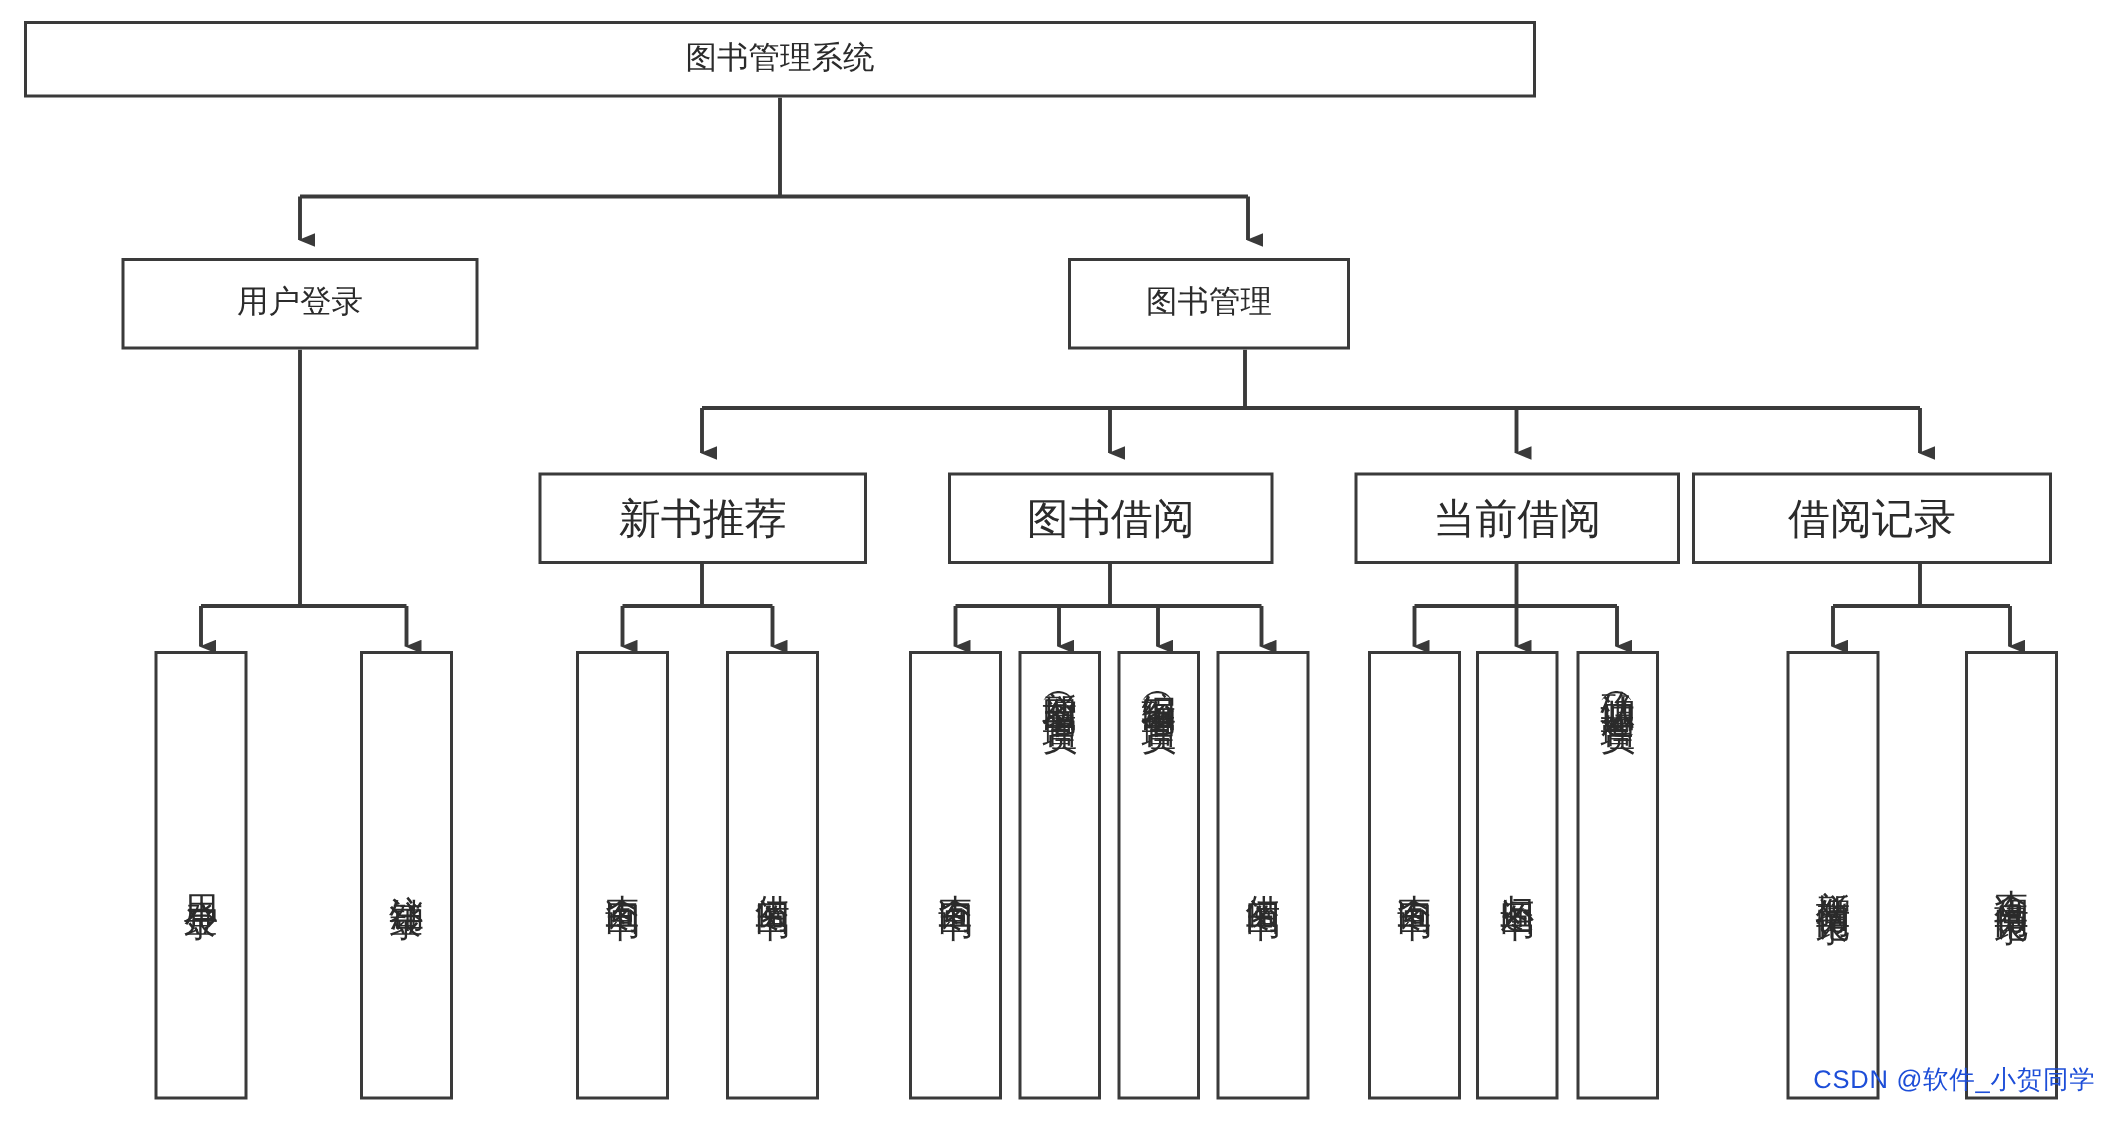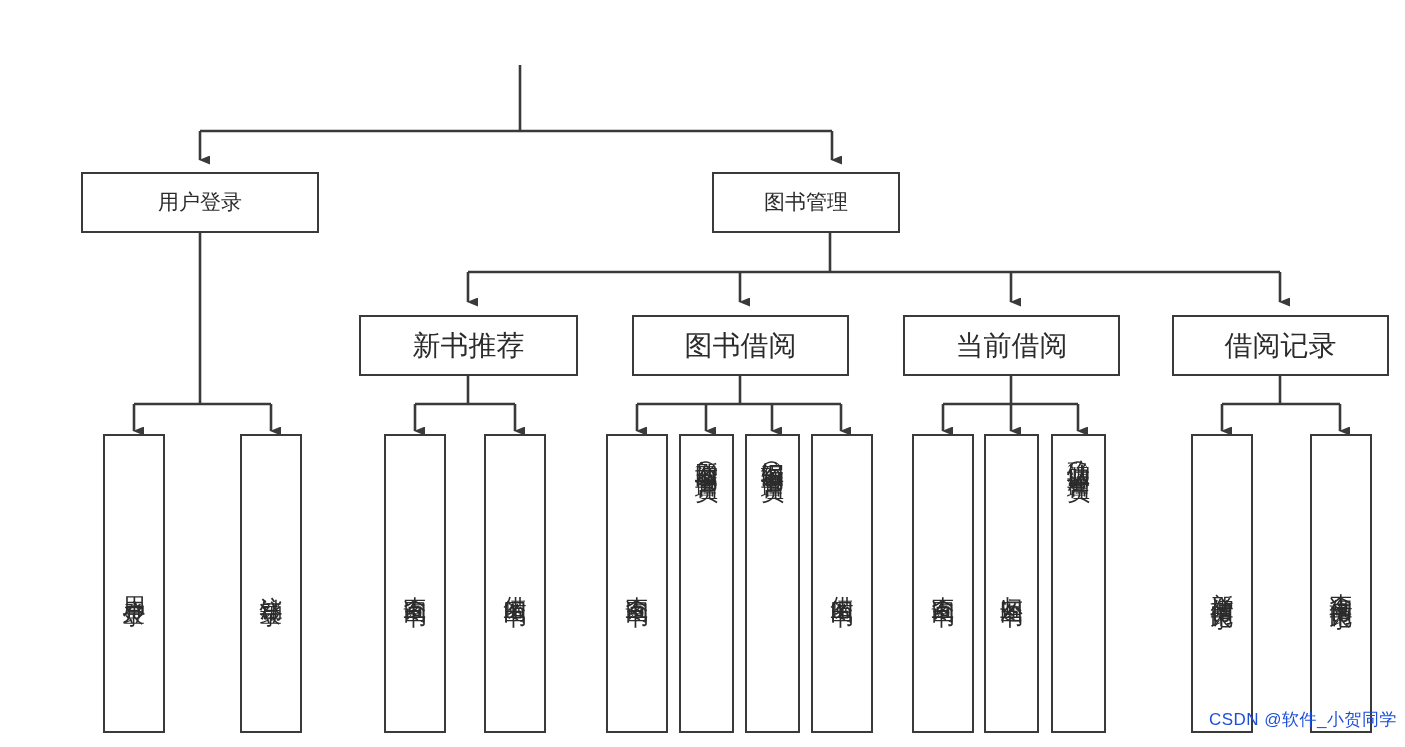--- a/index.html
+++ b/index.html
@@ -117,20 +117,23 @@
       <path d="M1011,404 L1011,431" marker-end="url(#arr)"></path>
       <path d="M1078,404 L1078,431" marker-end="url(#arr)"></path>
 
       <path d="M1280,376 L1280,404"></path>
       <path d="M1222,404 L1340,404"></path>
       <path d="M1222,404 L1222,431" marker-end="url(#arr)"></path>
       <path d="M1340,404 L1340,431" marker-end="url(#arr)"></path>
     </g>
   </svg>
 
+  <div class="node tier-root" style="left:16px; top:14px; width:1008px; height:51px;">
+    <span class="node-label">图书管理系统</span>
+  </div>
 
   <div class="node tier-2" style="left:81px; top:172px; width:238px; height:61px;">
     <span class="node-label">用户登录</span>
   </div>
 
   <div class="node tier-2" style="left:712px; top:172px; width:188px; height:61px;">
     <span class="node-label">图书管理</span>
   </div>
 
   <div class="node tier-3" style="left:359px; top:315px; width:219px; height:61px;">
@@ -138,21 +141,21 @@
   </div>
 
   <div class="node tier-3" style="left:632px; top:315px; width:217px; height:61px;">
     <span class="node-label">图书借阅</span>
   </div>
 
   <div class="node tier-3" style="left:903px; top:315px; width:217px; height:61px;">
     <span class="node-label">当前借阅</span>
   </div>
 
-  <div class="node tier-3" style="left:1172px; top:315px; width:217px; height:61px;">
+  <div class="node tier-3" style="left:1128px; top:315px; width:240px; height:61px;">
     <span class="node-label">借阅记录</span>
   </div>
 
   <div class="node leaf mid" style="left:103px; top:434px; width:62px; height:299px;">
     <span class="node-label">用户登录</span>
   </div>
 
   <div class="node leaf mid" style="left:240px; top:434px; width:62px; height:299px;">
     <span class="node-label">注销登录</span>
   </div>

